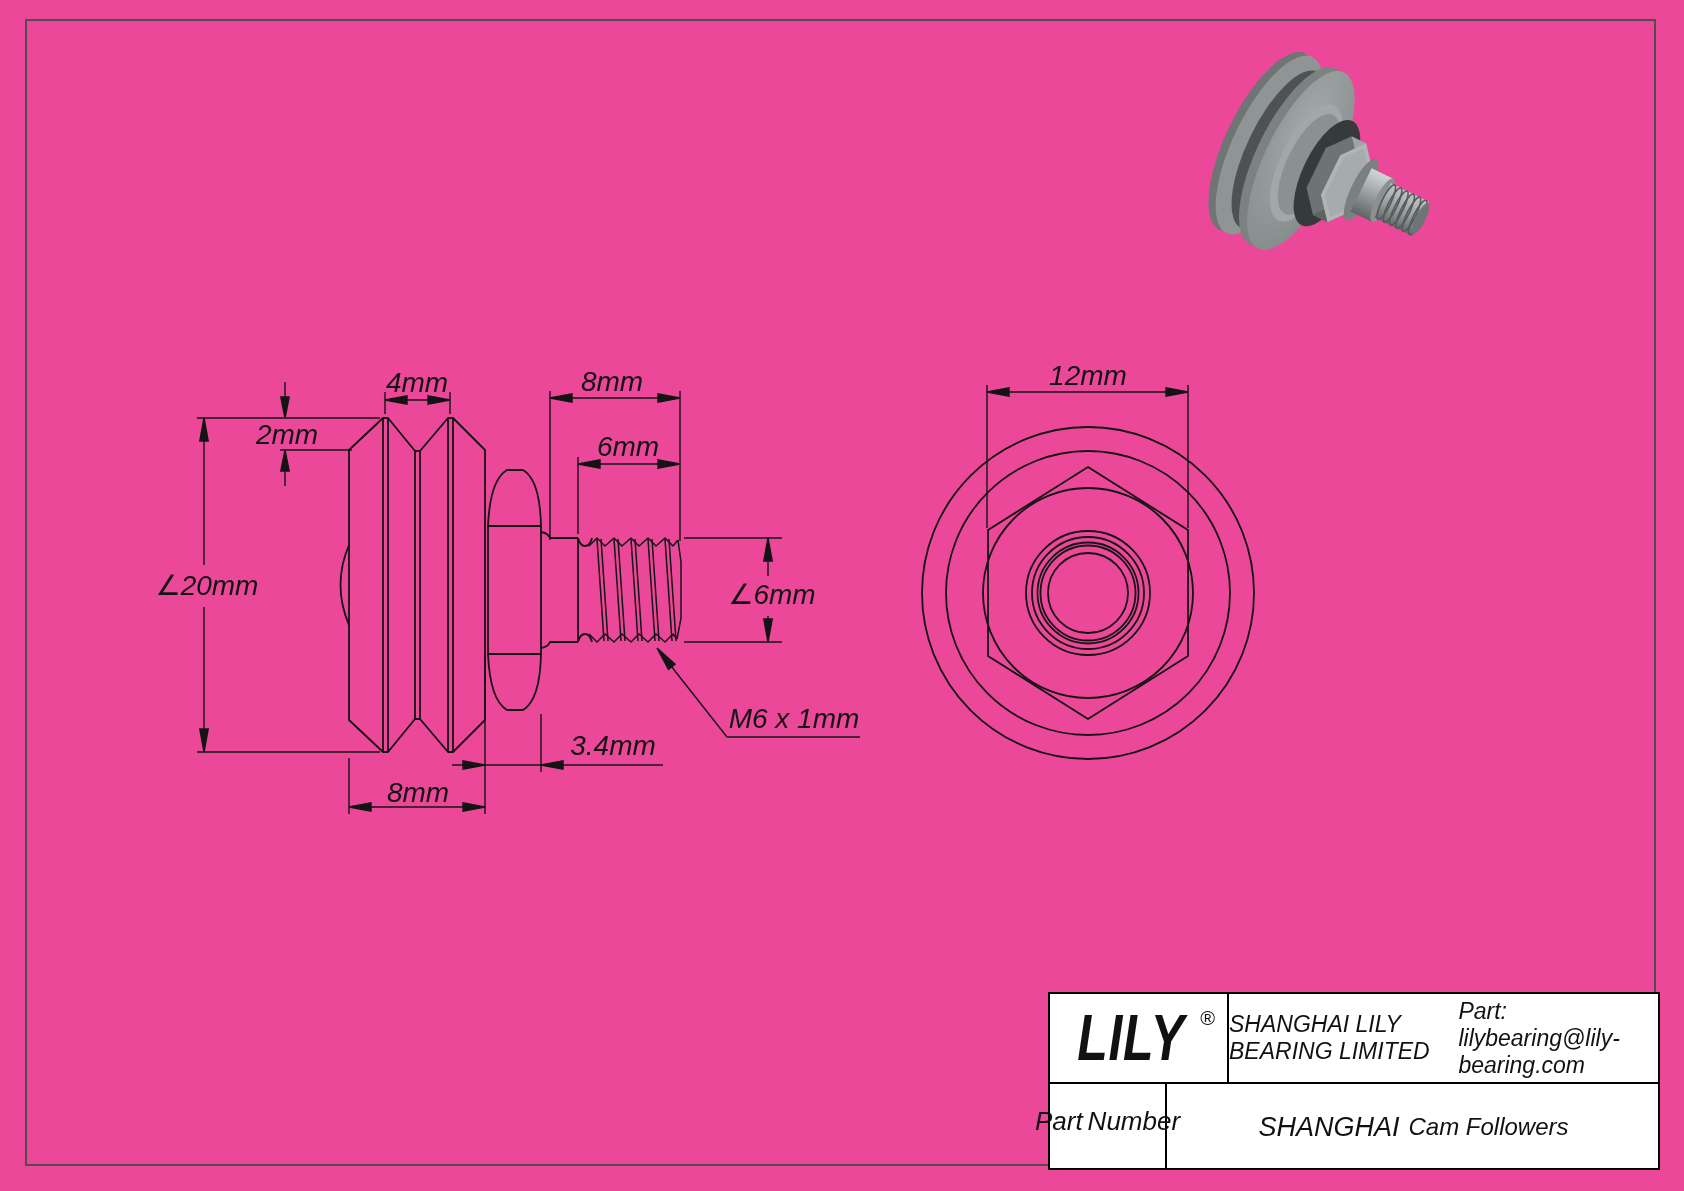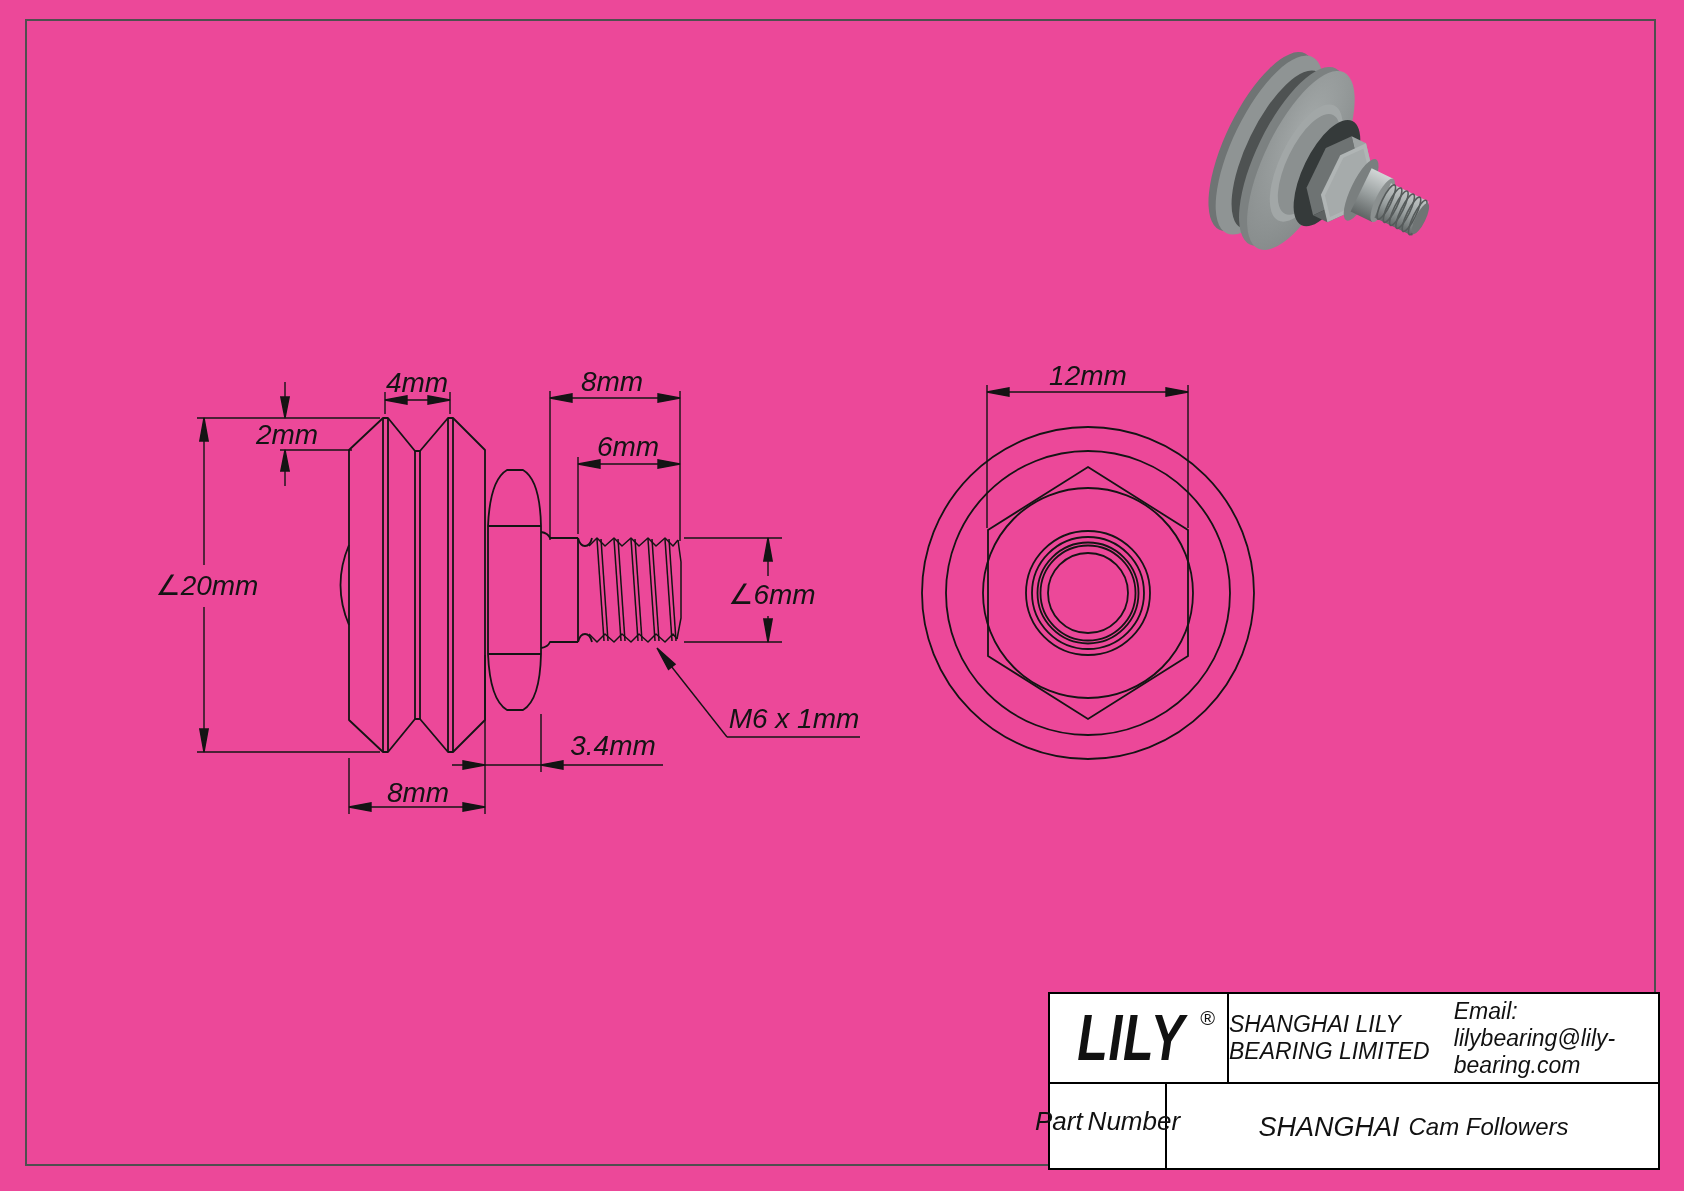--- a/index.html
+++ b/index.html
@@ -220,21 +220,21 @@
     <div class="vdiv1"></div>
     <div class="vdiv2"></div>
 
     <div class="cell cell-logo">
       <span class="logo-text">LILY</span>
       <span class="logo-reg">®</span>
     </div>
 
     <div class="cell cell-company">
       <span class="company-name">SHANGHAI LILY BEARING LIMITED</span>
-      <span class="company-email">Email: lilybearing@lily-bearing.com</span>
+      <span class="company-email">Part: lilybearing@lily-bearing.com</span>
     </div>
 
     <div class="cell cell-partlabel">
       <span>Part</span>
       <span>Number</span>
     </div>
 
     <div class="cell cell-partvalue">
       <span class="part-number">SHANGHAI</span>
       <span class="part-category">Cam Followers</span>

